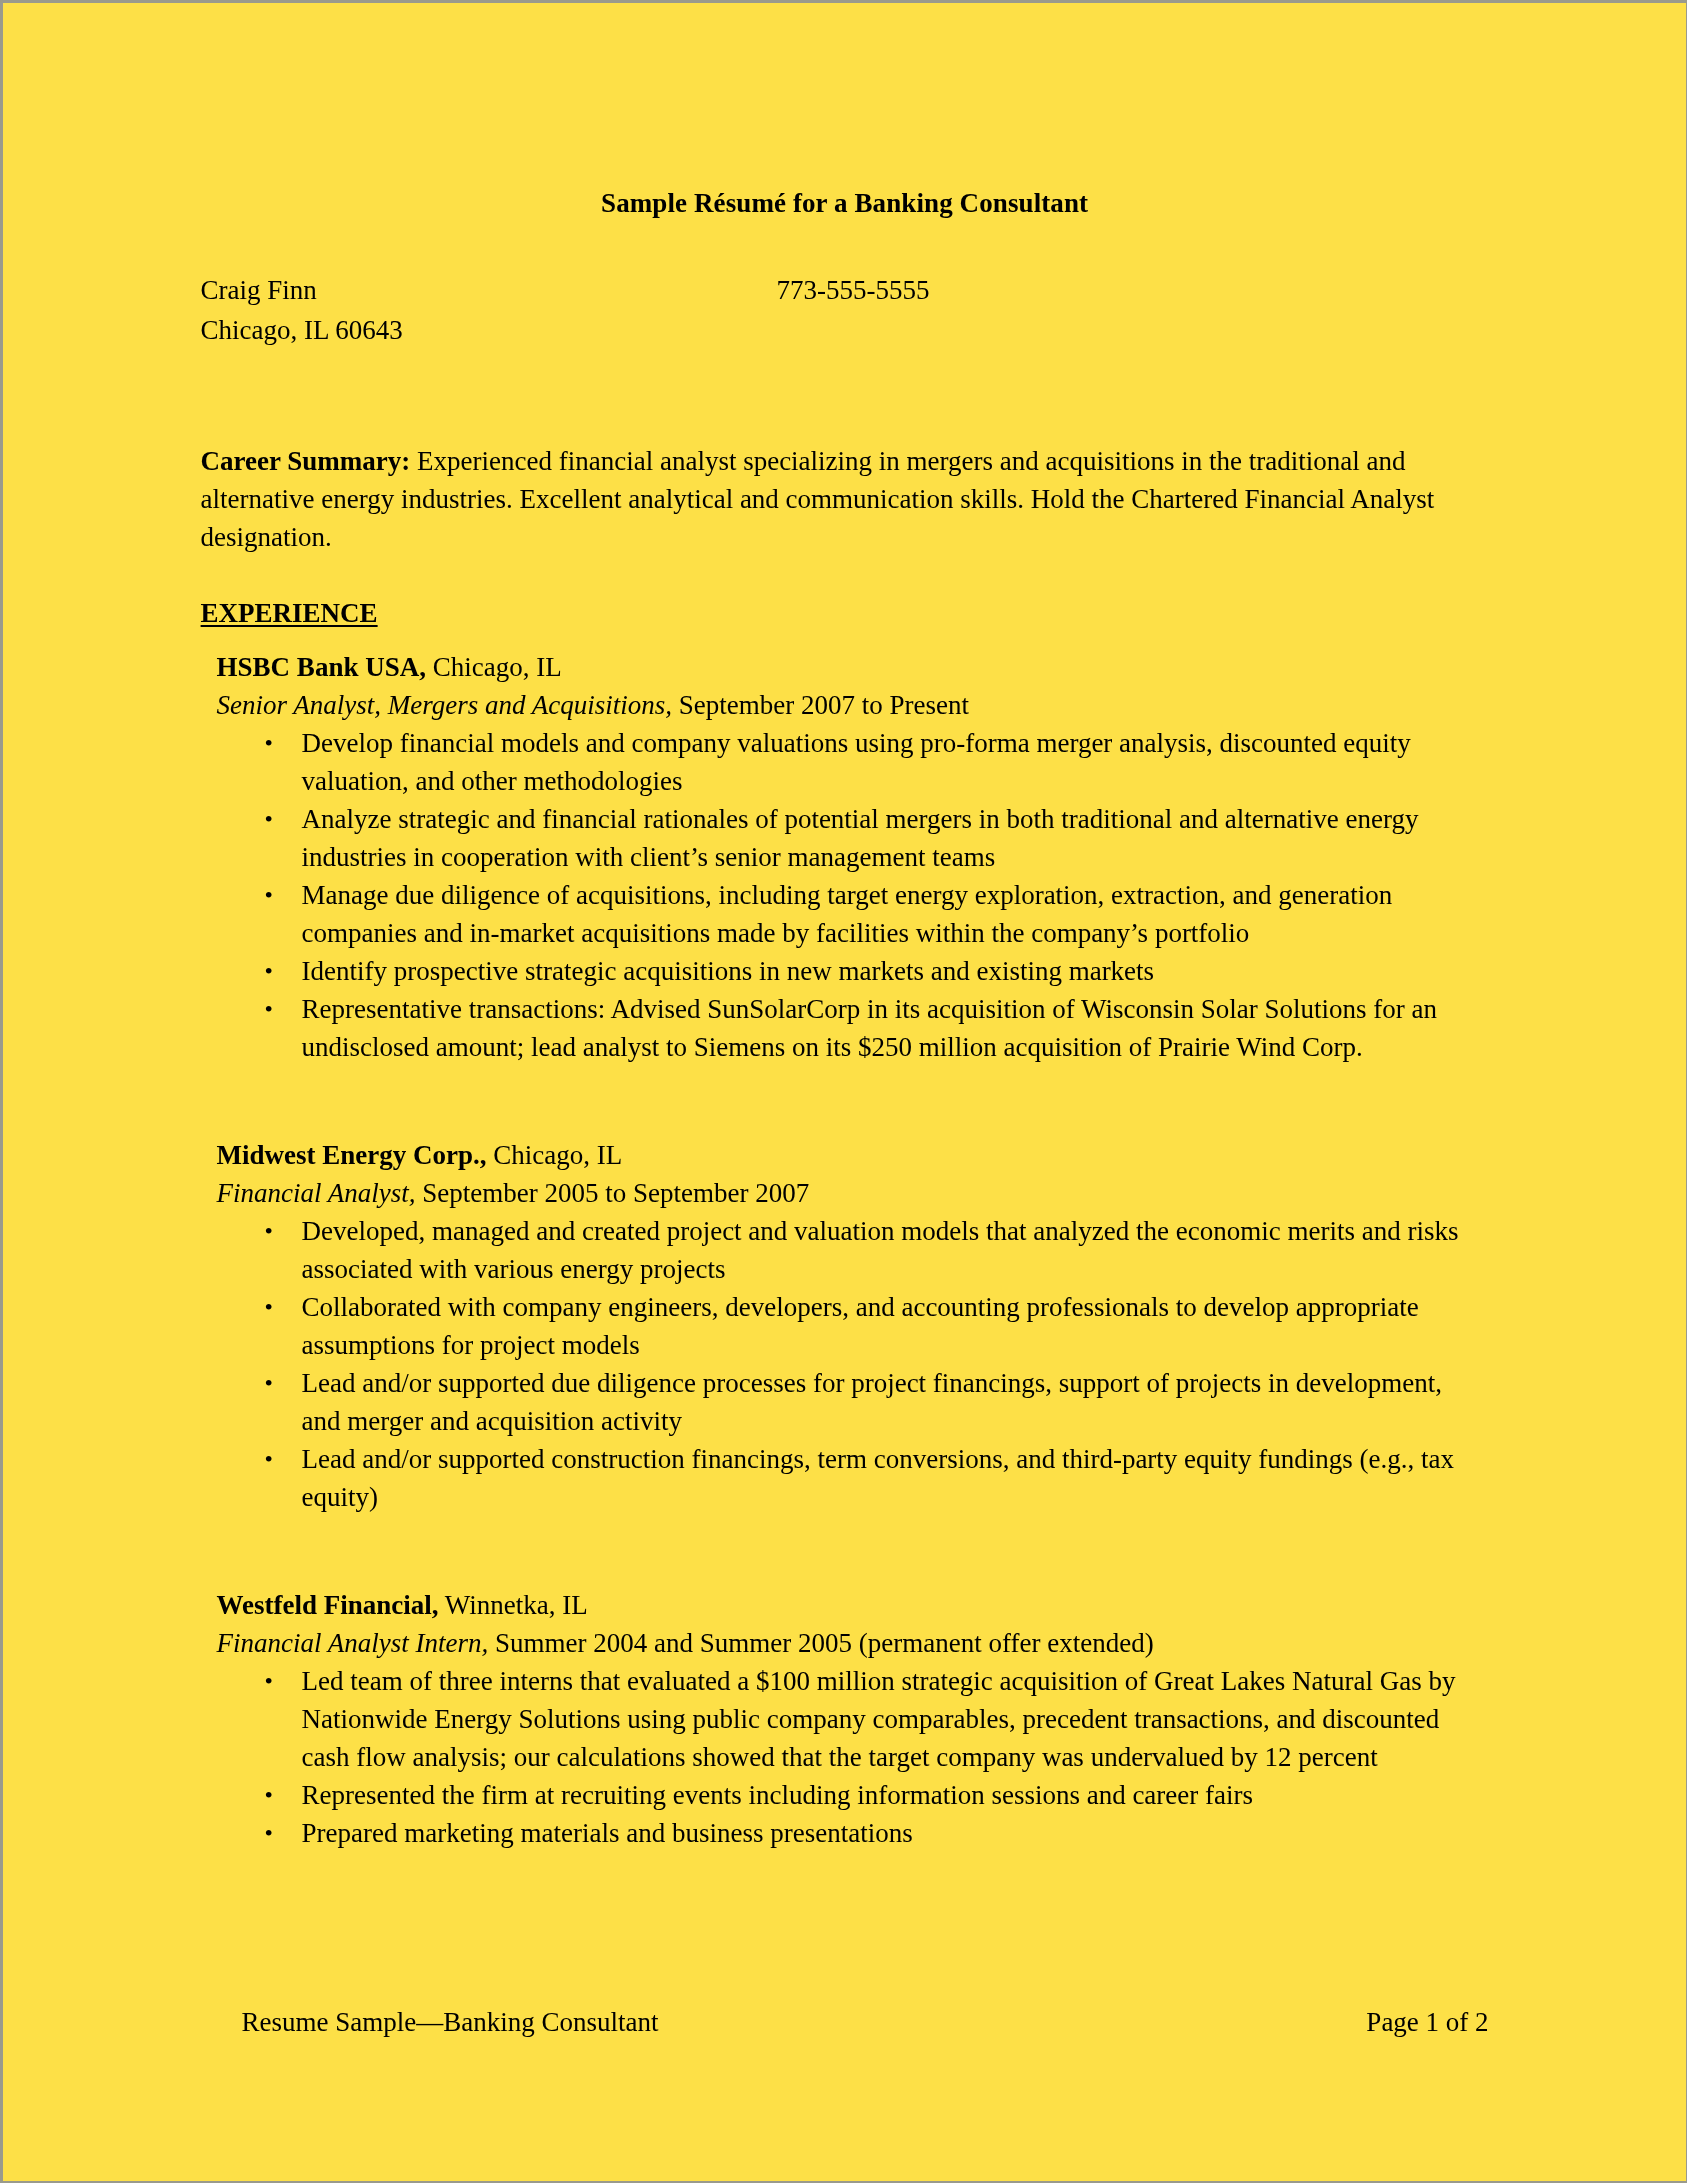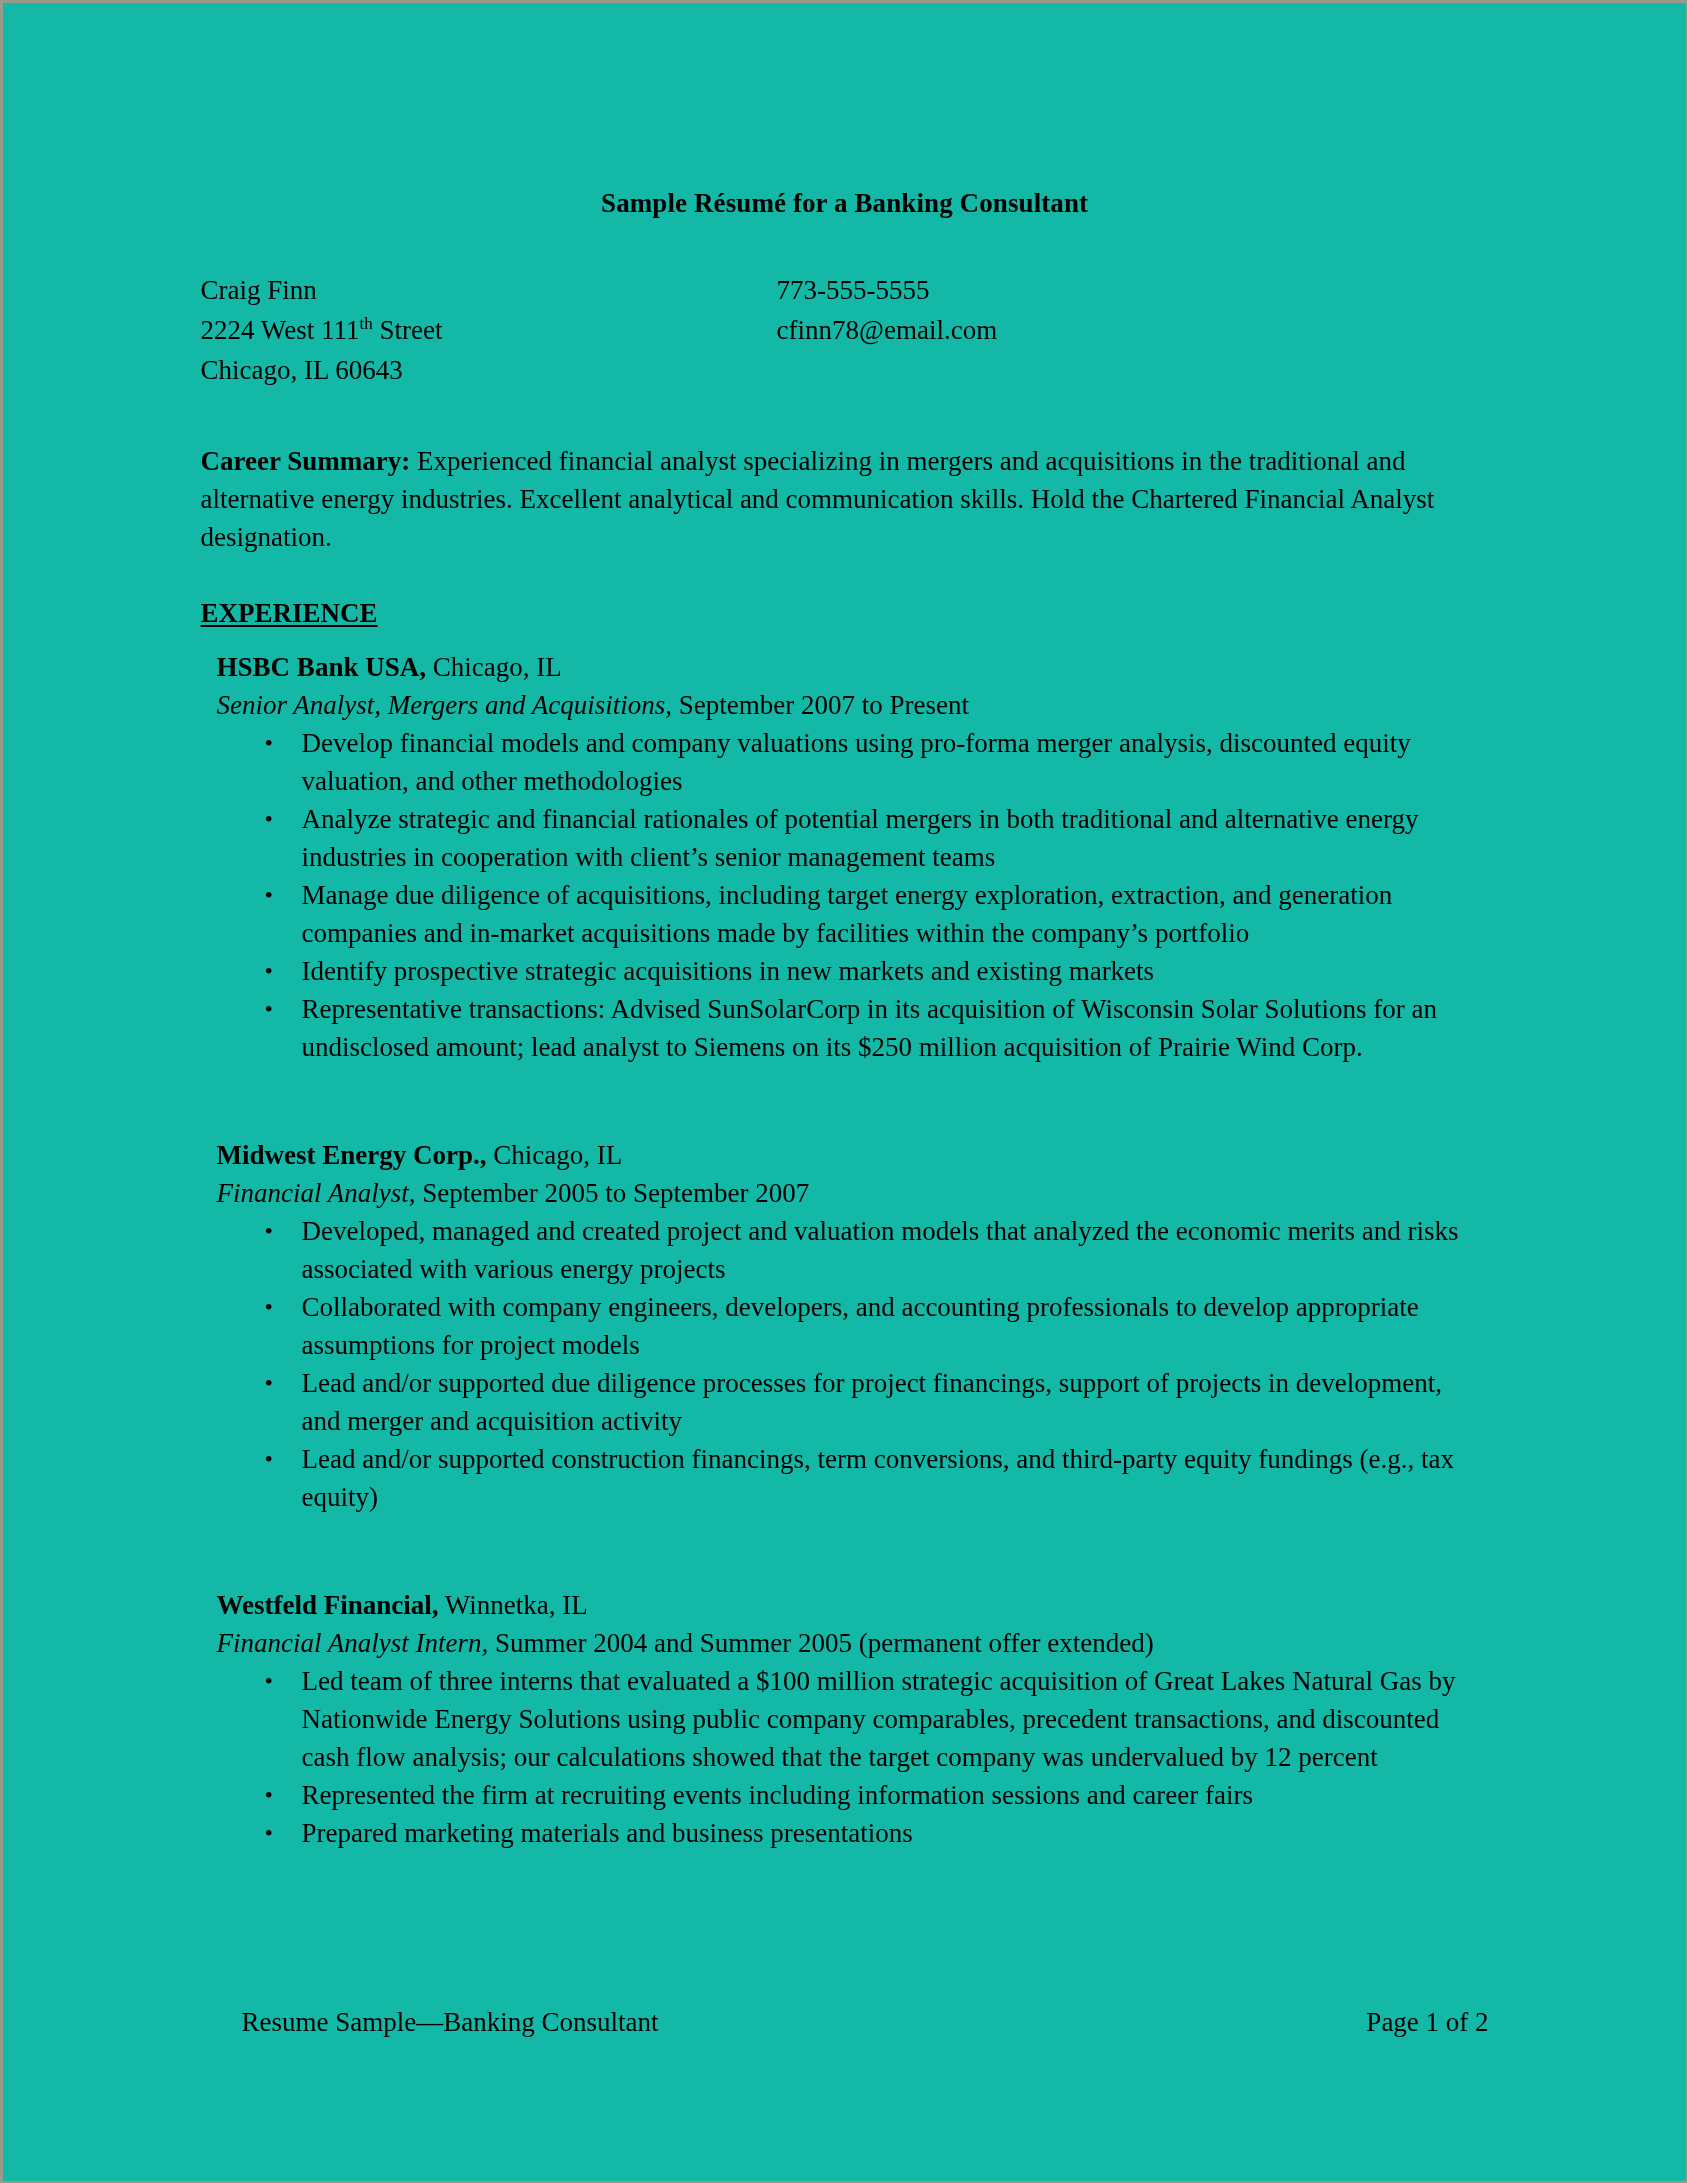--- a/index.html
+++ b/index.html
@@ -12,21 +12,21 @@
     height: 2183px;
     overflow: hidden;
     font-family: "Liberation Serif", "DejaVu Serif", serif;
   }
   #page {
     position: absolute;
     left: 2.6px;
     top: 2.6px;
     width: 1683px;
     height: 2178px;
-    background: #14b8a6;
+    background: #fde047;
     color: #000000;
     box-sizing: border-box;
   }
   #sheet {
     position: absolute;
     left: 198px;
     top: 0;
     width: 1288px;
     height: 100%;
   }
@@ -146,24 +146,20 @@
 
 <div id="page">
   <div id="sheet">
 
     <div class="doc-title">Sample Résumé for a Banking Consultant</div>
 
     <div class="contact-block">
       <div class="contact-row">
         <span class="contact-left">Craig Finn</span>
         <span class="contact-right">773-555-5555</span>
-      </div>
-      <div class="contact-row">
-        <span class="contact-left"><span>2224 West 111</span><span class="sup">th</span><span> Street</span></span>
-        <span class="contact-right">cfinn78@email.com</span>
       </div>
       <div class="contact-row">
         <span class="contact-left">Chicago, IL 60643</span>
       </div>
     </div>
 
     <div class="body-block">
 
       <p class="summary"><span class="lbl">Career Summary:</span><span> Experienced financial analyst specializing in mergers and acquisitions in the traditional and alternative energy industries. Excellent analytical and communication skills. Hold the Chartered Financial Analyst designation.</span></p>
 

